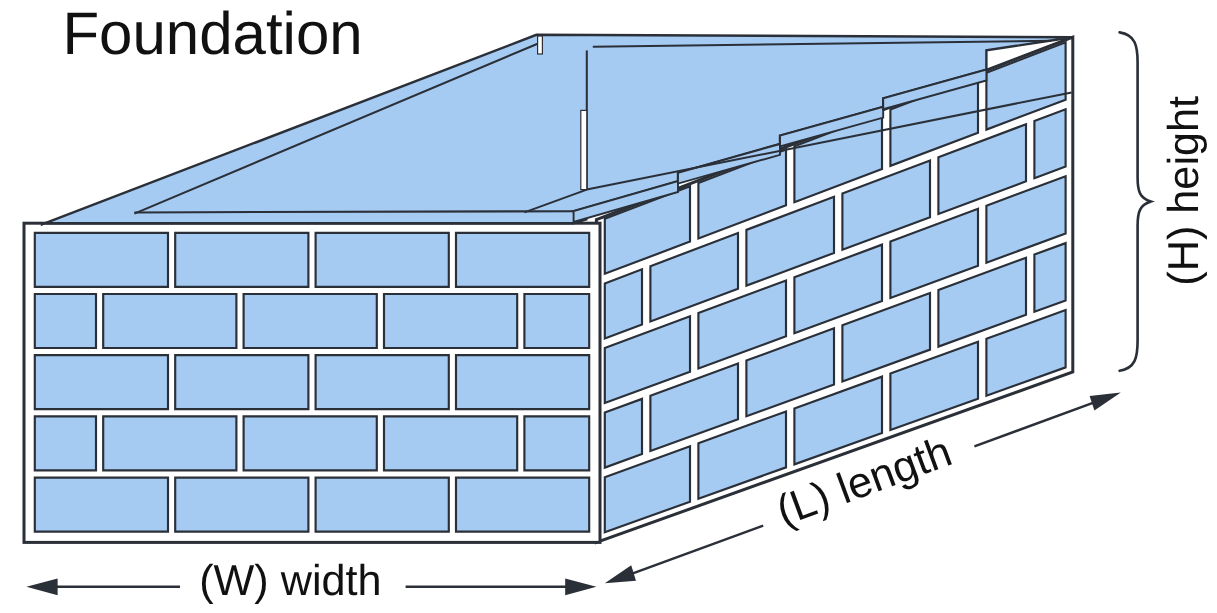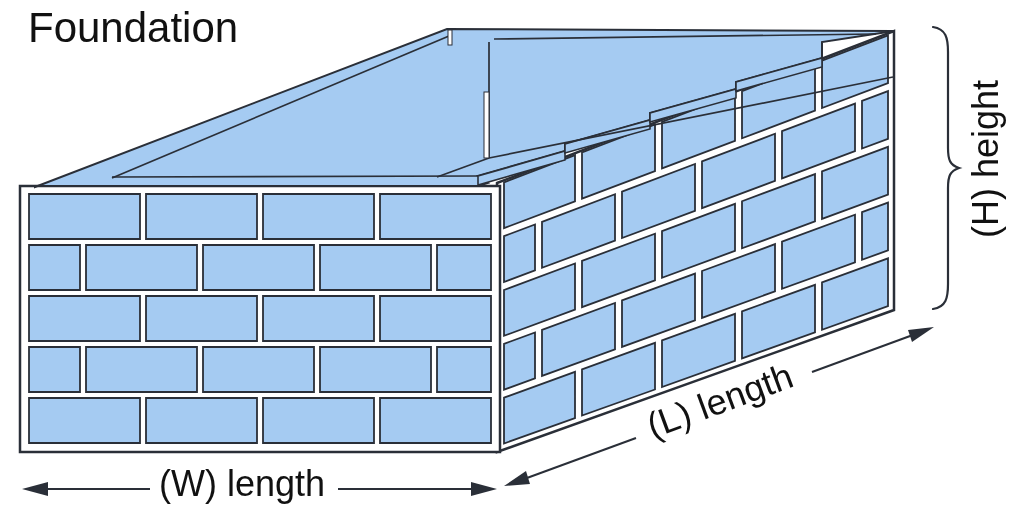--- a/index.html
+++ b/index.html
@@ -5,21 +5,21 @@
   :root{
     --bg:#ffffff; --brick:#a5cbf2; --line:#2a2f38; --mortar:#ffffff; --ink:#111111;
   }
   html,body{margin:0;padding:0;background:var(--bg);}
   .stage{
     position:relative;width:1014px;height:511px;background:var(--bg);
     font-family:"Liberation Sans", sans-serif;color:var(--ink);overflow:hidden;
   }
   .stage svg{position:absolute;left:0;top:0;}
   .title{
-    position:absolute;left:28px;top:4px;font-size:42px;line-height:48px;
+    position:absolute;left:52px;top:4px;font-size:50px;line-height:48px;
     letter-spacing:0px;color:var(--ink);white-space:pre;
   }
   .dim-label{
     position:absolute;font-size:36px;color:var(--ink);text-align:center;
     white-space:nowrap;
   }
   .dim-label.w{left:142px;top:463px;width:200px;}
   .dim-label.l{left:610px;top:380px;width:220px;transform:rotate(-20.3deg);}
   .dim-label.h{left:876px;top:138px;width:220px;transform:rotate(-90deg);}
   .stroke{stroke:var(--line);fill:none;}
@@ -126,16 +126,16 @@
       <line x1="812" y1="372" x2="921" y2="332"></line>
       <polygon points="504,486 530,484 526,471 " fill="var(--line)" stroke="none"></polygon>
       <polygon points="934,327 912,342 908,330" fill="var(--line)" stroke="none"></polygon>
     </g>
 
     <path d="M933,27 C946,29 948,38 948,52 L948,148 C948,160 950,165 959,168 C950,171 948,176 948,188 L948,284 C948,298 946,307 933,309" fill="none" stroke="var(--line)" stroke-width="2.2" stroke-linecap="round"></path>
   </svg>
 
   <div class="title"><span>Foundation</span><br></div>
 
-  <div class="dim-label w">(W) length</div>
+  <div class="dim-label w">(W) width</div>
   <div class="dim-label l">(L) length</div>
   <div class="dim-label h">(H) height</div>
 </div>
 
 </body></html>

